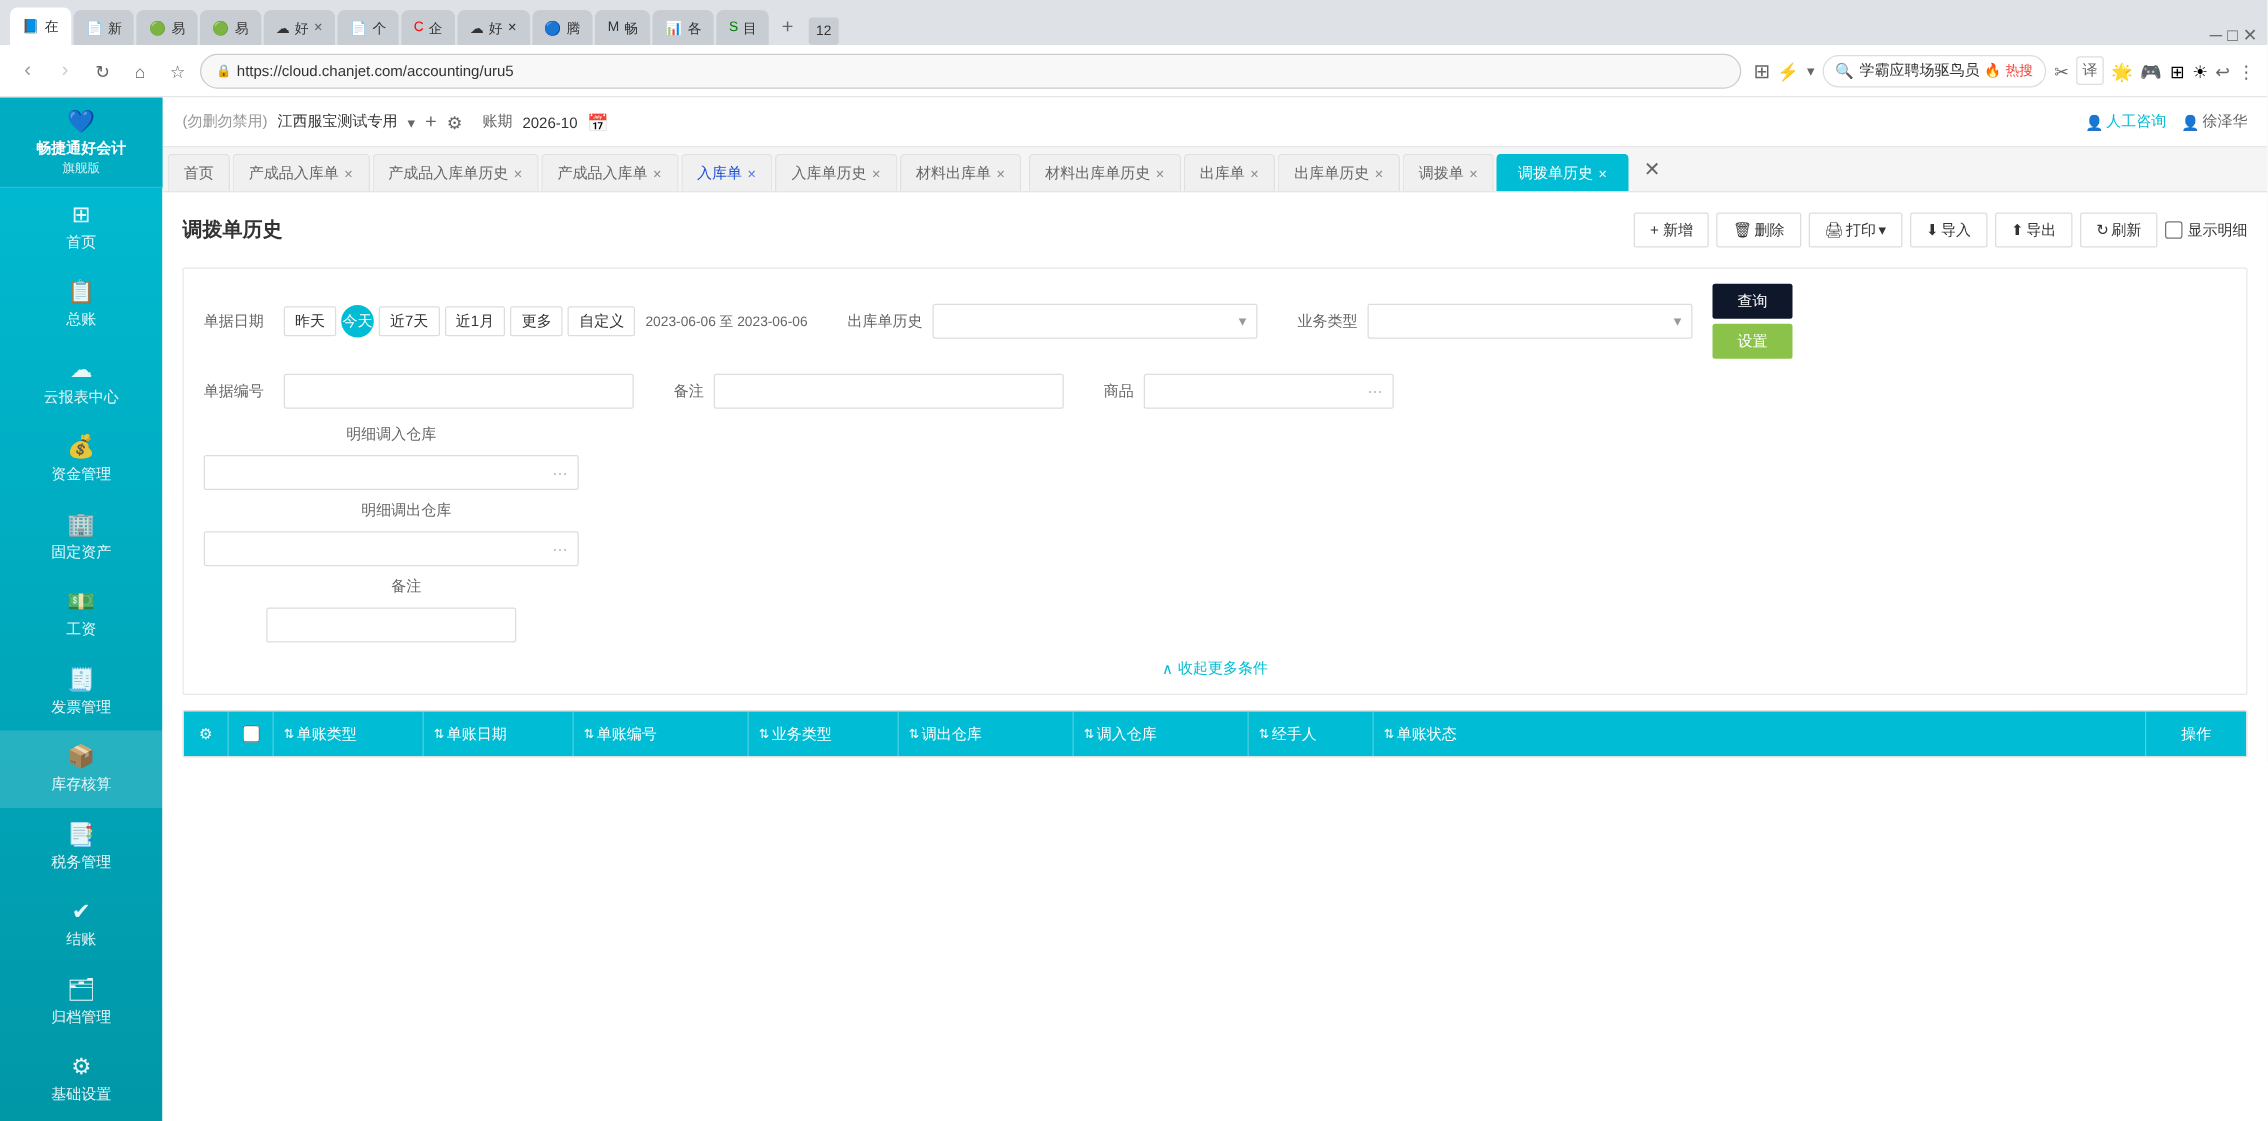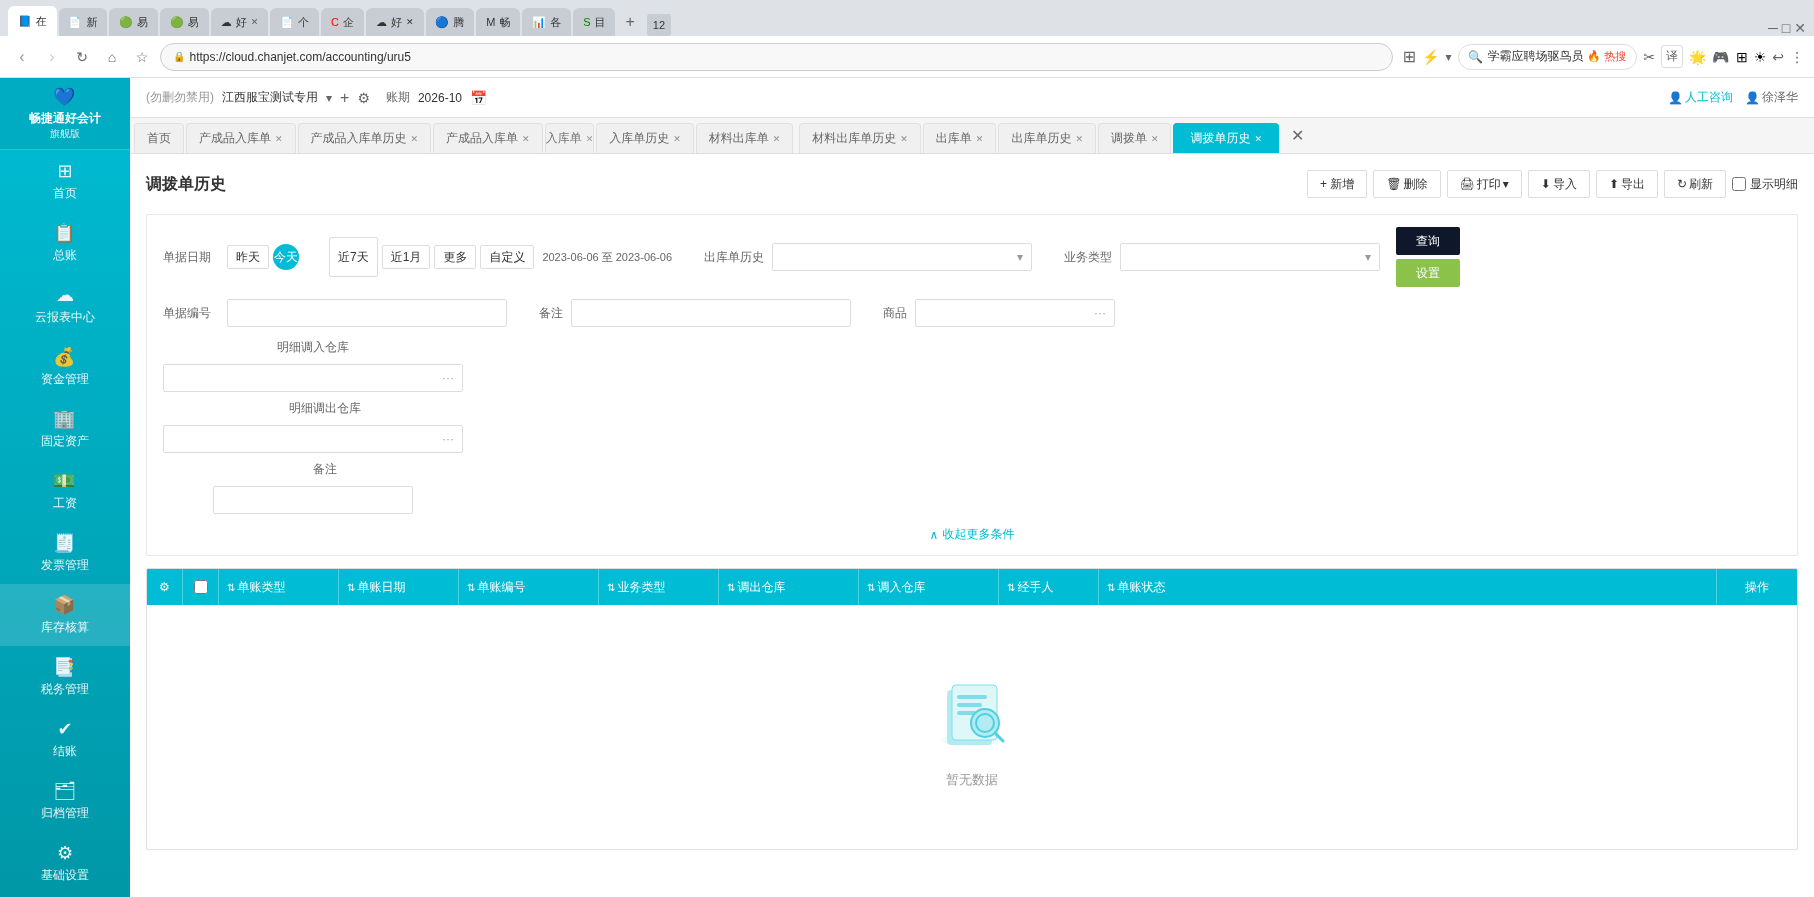--- a/index.html
+++ b/index.html
@@ -196,21 +196,21 @@
         <span style="font-size:9px;opacity:0.7;">✕</span>
       </div>
       <div style="height:30px; padding:0 12px; display:inline-flex; align-items:center; gap:4px; cursor:pointer; font-size:12px; color:#666; background:#f0f0f0; border:1px solid #e0e0e0; border-bottom:none; border-radius:4px 4px 0 0; margin-right:2px; flex-shrink:0;">
         <span>产成品入库单历史</span>
         <span style="font-size:9px;opacity:0.7;">✕</span>
       </div>
       <div style="height:30px; padding:0 12px; display:inline-flex; align-items:center; gap:4px; cursor:pointer; font-size:12px; color:#666; background:#f0f0f0; border:1px solid #e0e0e0; border-bottom:none; border-radius:4px 4px 0 0; margin-right:2px; flex-shrink:0;">
         <span>产成品入库单</span>
         <span style="font-size:9px;opacity:0.7;">✕</span>
       </div>
-      <div style="height:30px; padding:0 0; display:inline-flex; align-items:center; gap:4px; cursor:pointer; font-size:12px; color:#737373; background:#f0f0f0; border:1px solid #e0e0e0; border-bottom:none; border-radius:4px 4px 0 0; margin-right:2px; flex-shrink:0;">
+      <div style="height:30px; padding:0 12px; display:inline-flex; align-items:center; gap:4px; cursor:pointer; font-size:12px; color:#1d4ed8; background:#f0f0f0; border:1px solid #e0e0e0; border-bottom:none; border-radius:4px 4px 0 0; margin-right:2px; flex-shrink:0;">
         <span>入库单</span>
         <span style="font-size:9px;opacity:0.7;">✕</span>
       </div>
       <div style="height:30px; padding:0 12px; display:inline-flex; align-items:center; gap:4px; cursor:pointer; font-size:12px; color:#666; background:#f0f0f0; border:1px solid #e0e0e0; border-bottom:none; border-radius:4px 4px 0 0; margin-right:2px; flex-shrink:0;">
         <span>入库单历史</span>
         <span style="font-size:9px;opacity:0.7;">✕</span>
       </div>
       <div style="height:30px; padding:0 12px; display:inline-flex; align-items:center; gap:4px; cursor:pointer; font-size:12px; color:#666; background:#f0f0f0; border:1px solid #e0e0e0; border-bottom:none; border-radius:4px 4px 0 0; margin-right:6px; flex-shrink:0;">
         <span>材料出库单</span>
         <span style="font-size:9px;opacity:0.7;">✕</span>
@@ -272,21 +272,21 @@
         </div>
       </div>
 
       <div style="background:#fff; border:1px solid #e8e8e8; border-radius:2px; padding:12px 16px; margin-bottom:12px;">
 
         <div style="display:flex; align-items:center; margin-bottom:12px; gap:8px;">
           <span style="color:#666;font-size:12px;width:56px;flex-shrink:0;">单据日期</span>
           <div style="display:flex;align-items:center;gap:4px;">
             <button style="height:24px;padding:0 8px;border:1px solid #ddd;background:#fff;cursor:pointer;font-size:12px;color:#333;border-radius:2px;">昨天</button>
             <button style="width:26px;height:26px;border:none;background:#00bcd4;cursor:pointer;font-size:12px;color:#fff;border-radius:50%;display:flex;align-items:center;justify-content:center;">今天</button>
-            <button style="height:40px;padding:0 8px;border:1px solid #ddd;background:#fff;cursor:pointer;font-size:12px;color:#333;border-radius:2px;margin-left:26px;">近7天</button>
+            <button style="height:24px;padding:0 8px;border:1px solid #ddd;background:#fff;cursor:pointer;font-size:12px;color:#333;border-radius:2px;">近7天</button>
             <button style="height:24px;padding:0 8px;border:1px solid #ddd;background:#fff;cursor:pointer;font-size:12px;color:#333;border-radius:2px;">近1月</button>
             <button style="height:24px;padding:0 8px;border:1px solid #ddd;background:#fff;cursor:pointer;font-size:12px;color:#333;border-radius:2px;">更多</button>
             <button style="height:24px;padding:0 8px;border:1px solid #ddd;background:#fff;cursor:pointer;font-size:12px;color:#333;border-radius:2px;">自定义</button>
           </div>
           <span style="font-size:11px;color:#666;">2023-06-06 至 2023-06-06</span>
 
           <span style="color:#666;font-size:12px;margin-left:24px;flex-shrink:0;">出库单历史</span>
           <div style="height:28px;border:1px solid #ddd;border-radius:2px;padding:0 8px;font-size:12px;color:#333;background:#fff;min-width:260px;display:flex;align-items:center;justify-content:space-between;cursor:pointer;">
             <span></span>
             <span style="color:#999;">▾</span>
@@ -381,32 +381,16 @@
           </div>
           <div style="flex:1;padding:0 8px;display:flex;align-items:center;gap:2px;height:100%;border-right:1px solid rgba(255,255,255,0.3);cursor:pointer;">
             <span style="font-size:10px;">⇅</span>
             <span>单账状态</span>
           </div>
           <div style="width:80px;padding:0 8px;display:flex;align-items:center;justify-content:center;height:100%;flex-shrink:0;">
             <span>操作</span>
           </div>
         </div>
 
-        <div style="display:flex;flex-direction:column;align-items:center;justify-content:center;padding:60px 0;">
-          <div style="width:90px;height:90px;margin-bottom:16px;">
-            <svg viewBox="0 0 90 90" width="90" height="90" xmlns="http://www.w3.org/2000/svg">
-              <ellipse cx="45" cy="75" rx="30" ry="6" fill="#e0f7fa" opacity="0.5"></ellipse>
-              <rect x="20" y="25" width="45" height="55" rx="4" fill="#b2ebf2"></rect>
-              <rect x="25" y="20" width="45" height="55" rx="4" fill="#e0f7fa" stroke="#80deea" stroke-width="1"></rect>
-              <rect x="30" y="30" width="30" height="4" rx="2" fill="#80deea"></rect>
-              <rect x="30" y="38" width="25" height="4" rx="2" fill="#80deea"></rect>
-              <rect x="30" y="46" width="20" height="4" rx="2" fill="#80deea"></rect>
-              <circle cx="58" cy="58" r="14" fill="#b2ebf2" stroke="#4dd0e1" stroke-width="2"></circle>
-              <circle cx="58" cy="58" r="9" fill="none" stroke="#4dd0e1" stroke-width="2"></circle>
-              <line x1="68" y1="68" x2="76" y2="76" stroke="#4dd0e1" stroke-width="3" stroke-linecap="round"></line>
-            </svg>
-          </div>
-          <span style="color:#999;font-size:13px;">暂无数据</span>
-        </div>
       </div>
     </div>
   </div>
 </div>
 
 </body></html>

